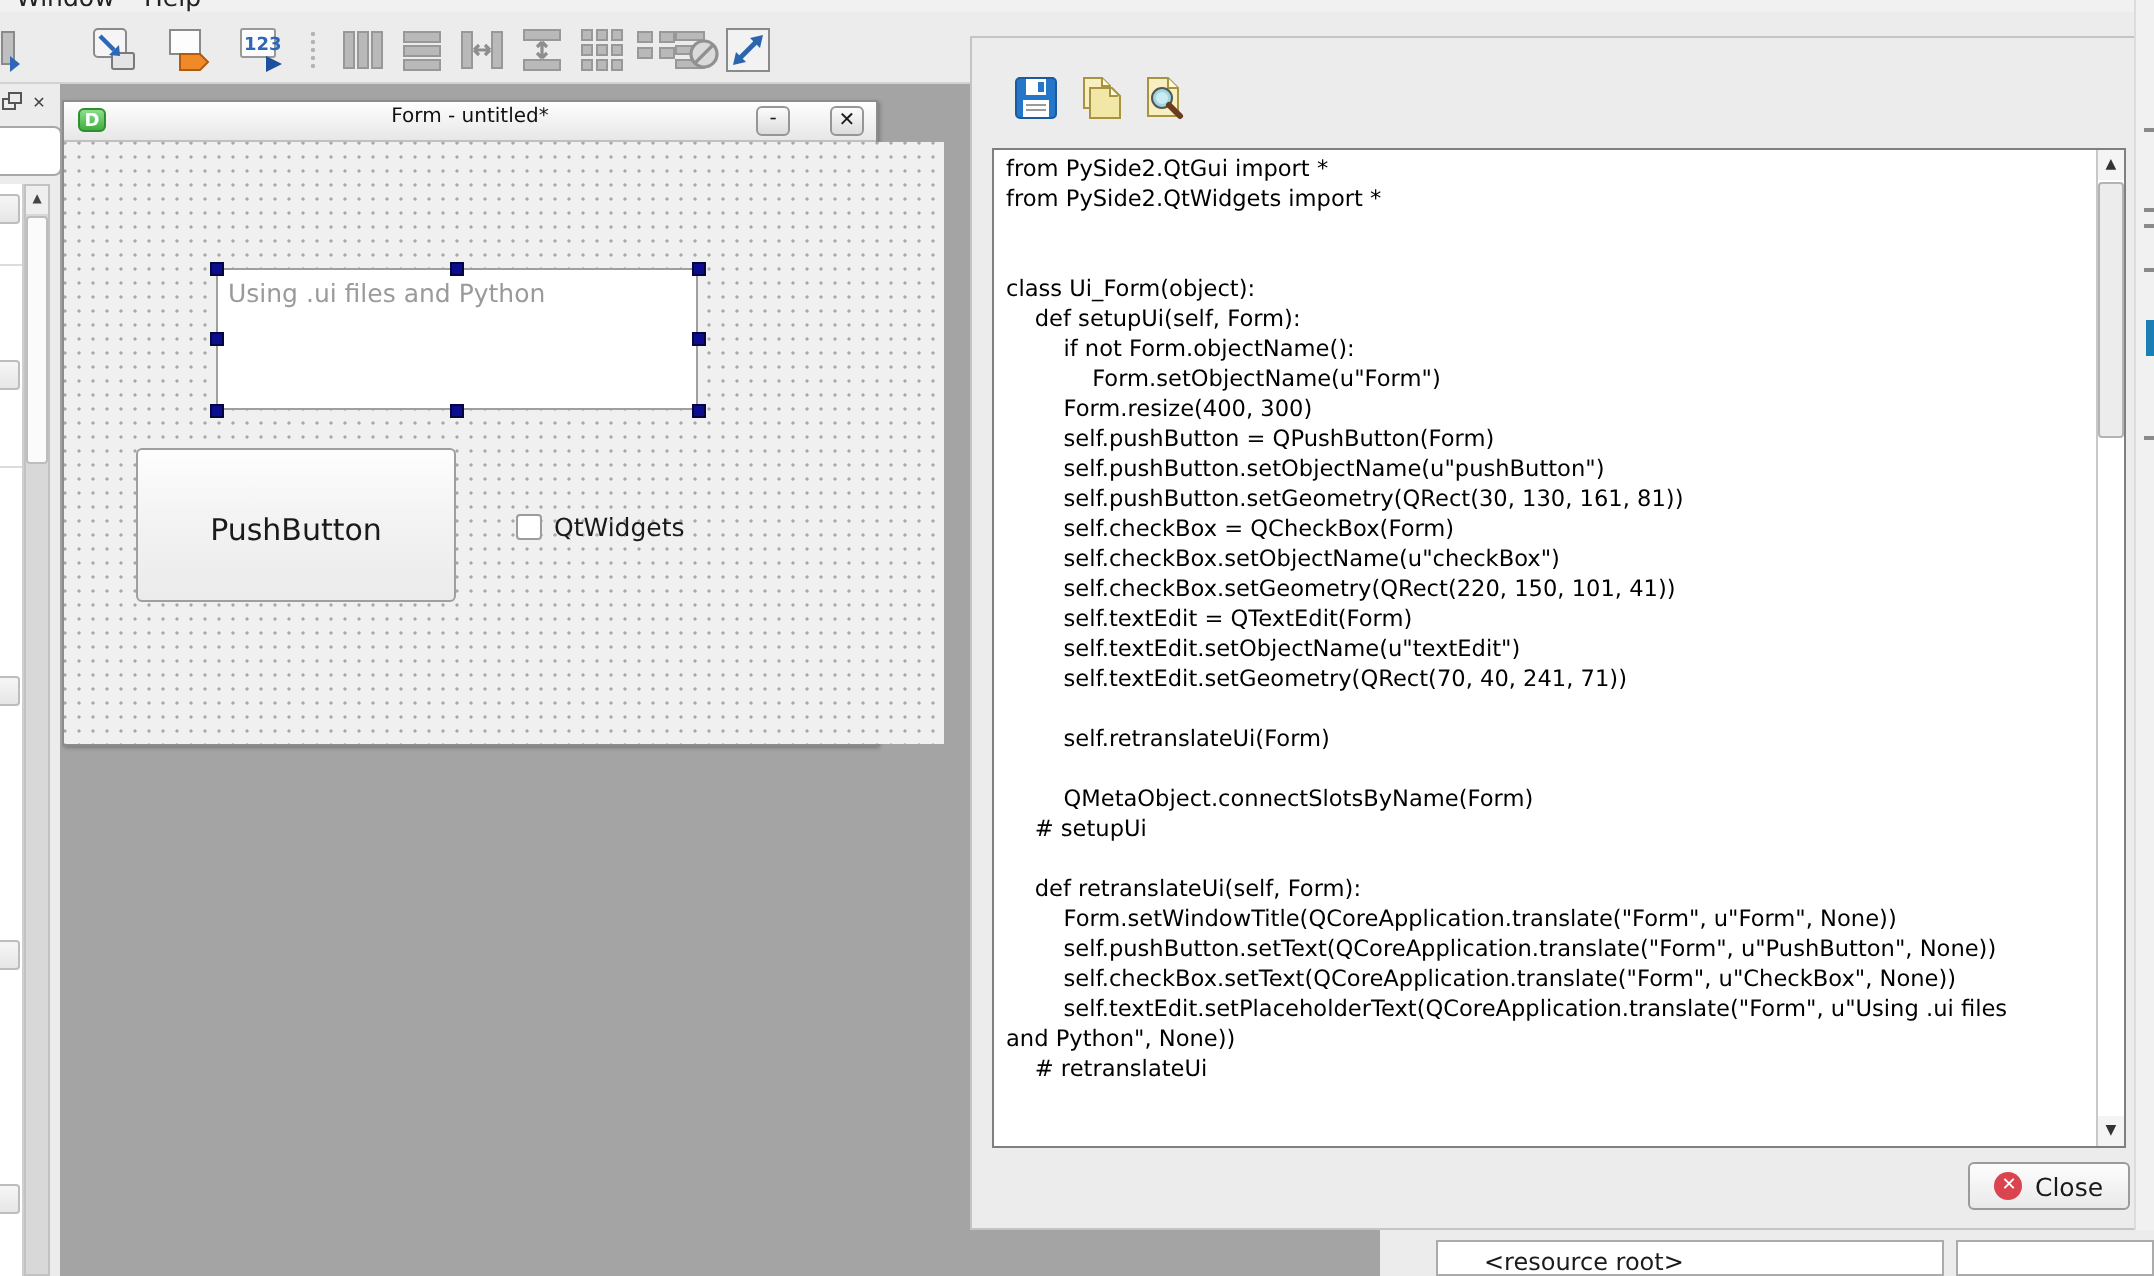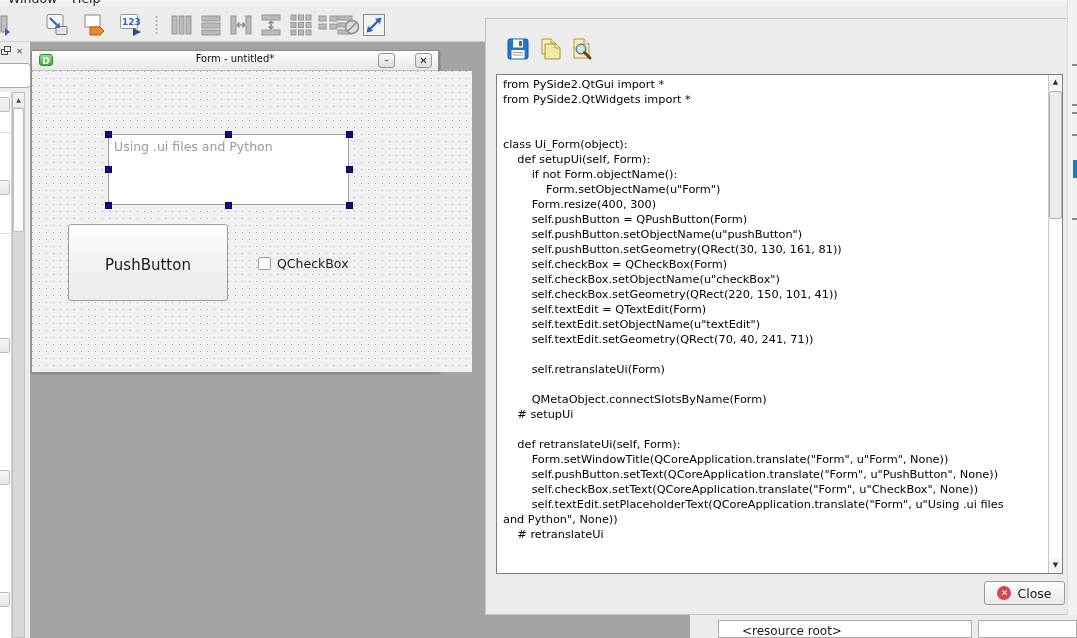--- a/index.html
+++ b/index.html
@@ -247,21 +247,21 @@
       <div class="handle" style="left:314px;top:95px"></div>
       <div class="handle" style="left:73px;top:131px"></div>
       <div class="handle" style="left:193px;top:131px"></div>
       <div class="handle" style="left:314px;top:131px"></div>
 
       <div id="w-pushbutton">
         <span>PushButton</span>
       </div>
       <div id="w-checkbox">
         <span class="box"></span>
-        <span class="lbl">QCheckBox</span>
+        <span class="lbl">QtWidgets</span>
       </div>
     </div>
   </div>
 
   <div id="code-dialog">
     <div class="dlgicon" style="left:20px">
       <svg width="24" height="24" viewBox="0 0 24 24">
           <rect x="2" y="2" width="20" height="20" rx="2" fill="#2476c9" stroke="#1b5a9e"></rect>
           <rect x="7" y="2.5" width="10" height="8" fill="#fff"></rect>
           <rect x="13" y="4" width="3" height="5" fill="#2476c9"></rect>

